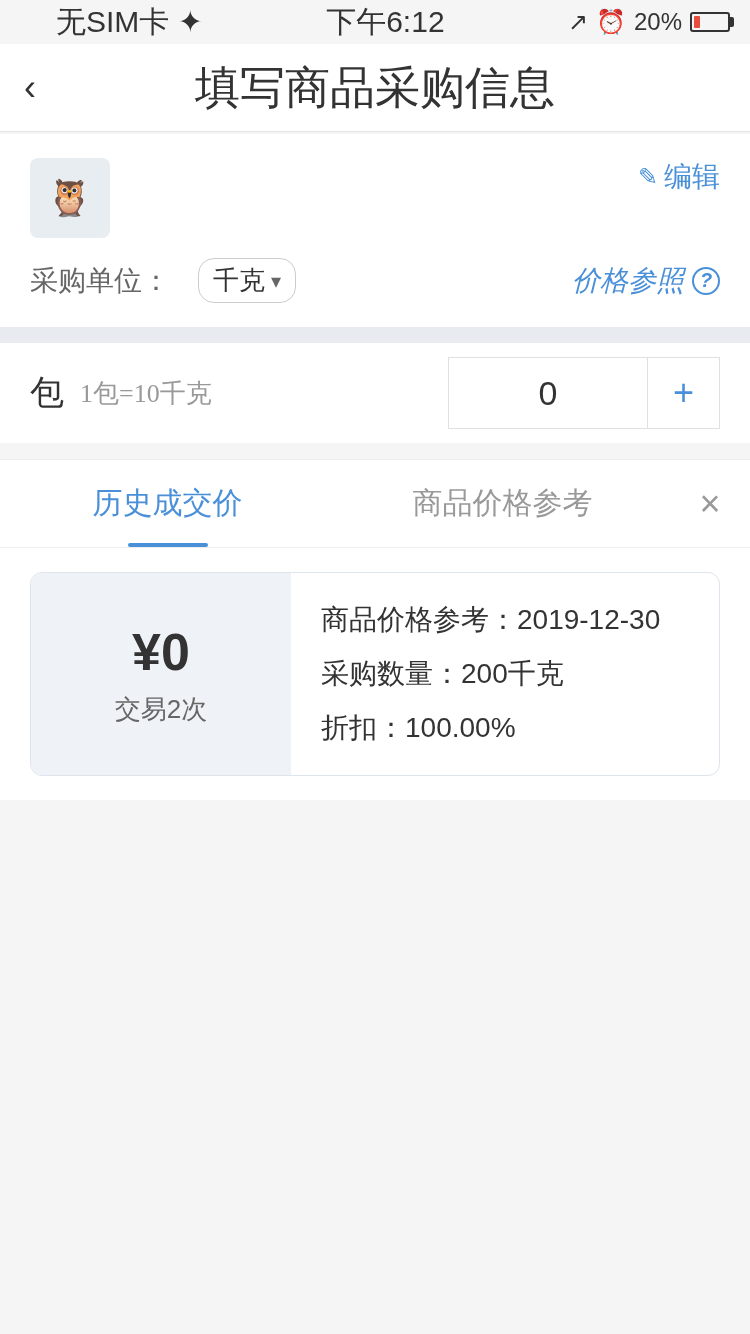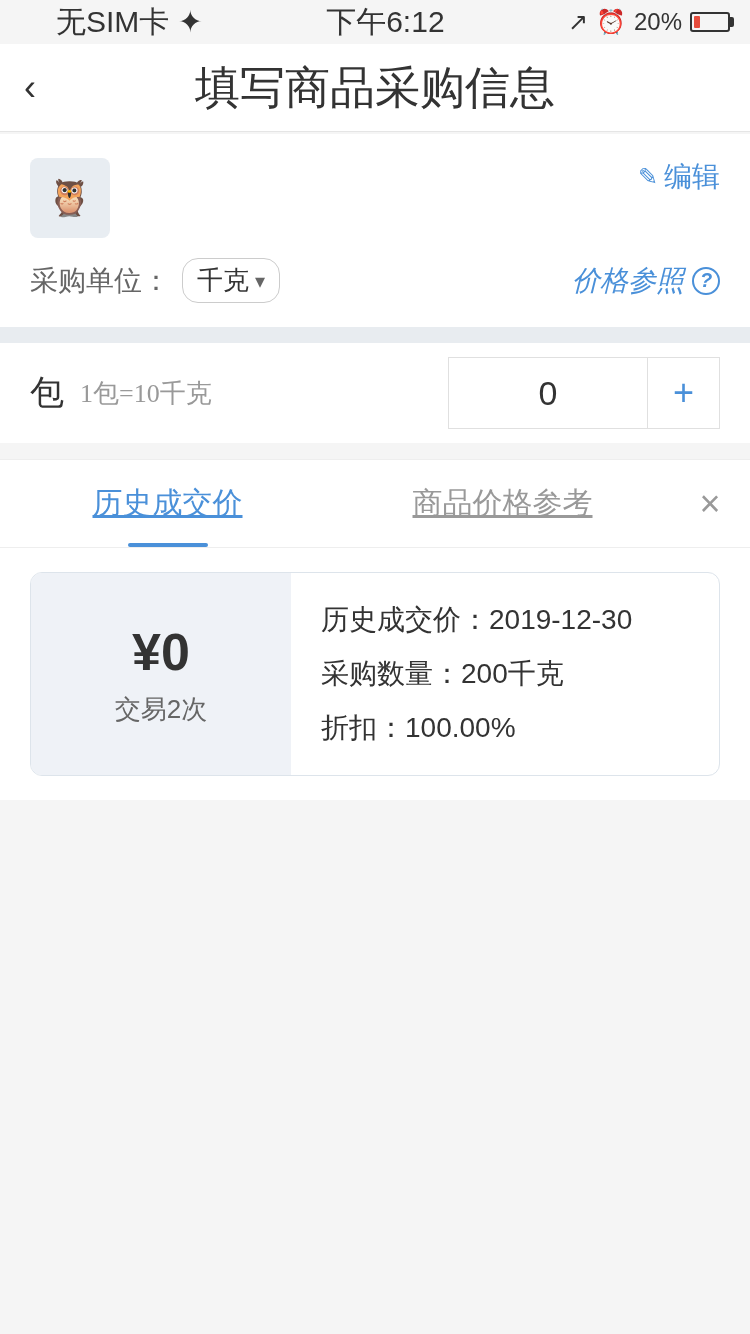--- a/index.html
+++ b/index.html
@@ -147,21 +147,21 @@
     }
     .product-meta {
       display: flex;
       align-items: center;
       justify-content: space-between;
       margin-top: 20px;
     }
     .unit-row {
       display: flex;
       align-items: center;
-      gap: 12px;
+      gap: 28px;
       font-size: 28px;
       color: #666;
     }
     .unit-select {
       display: flex;
       align-items: center;
       gap: 6px;
       border: 1px solid #ccc;
       border-radius: 16px;
       padding: 4px 14px;
@@ -271,21 +271,20 @@
       flex: 1;
       text-align: left;
       font-size: 30px;
       color: #999;
       cursor: pointer;
       height: 100%;
       display: flex;
       align-items: center;
       justify-content: center;
       position: relative;
-      text-decoration: underline;
     }
     .tab-item.active {
       color: #4a90d9;
     }
     .tab-item.active::after {
       content: '';
       position: absolute;
       bottom: 0;
       left: 50%;
       transform: translateX(-50%);
@@ -423,21 +422,21 @@
   </div>
 
   <div class="card-section">
     <div class="history-card">
       <div class="card-left">
         <div class="card-price">¥0</div>
         <div class="card-trades">交易2次</div>
       </div>
       <div class="card-right">
         <div class="card-info-row">
-          <span>历史成交价：</span><span>2019-12-30</span>
+          <span>商品价格参考：</span><span>2019-12-30</span>
         </div>
         <div class="card-info-row">
           <span>采购数量：</span><span>200千克</span>
         </div>
         <div class="card-info-row">
           <span>折扣：</span><span>100.00%</span>
         </div>
       </div>
     </div>
   </div>

